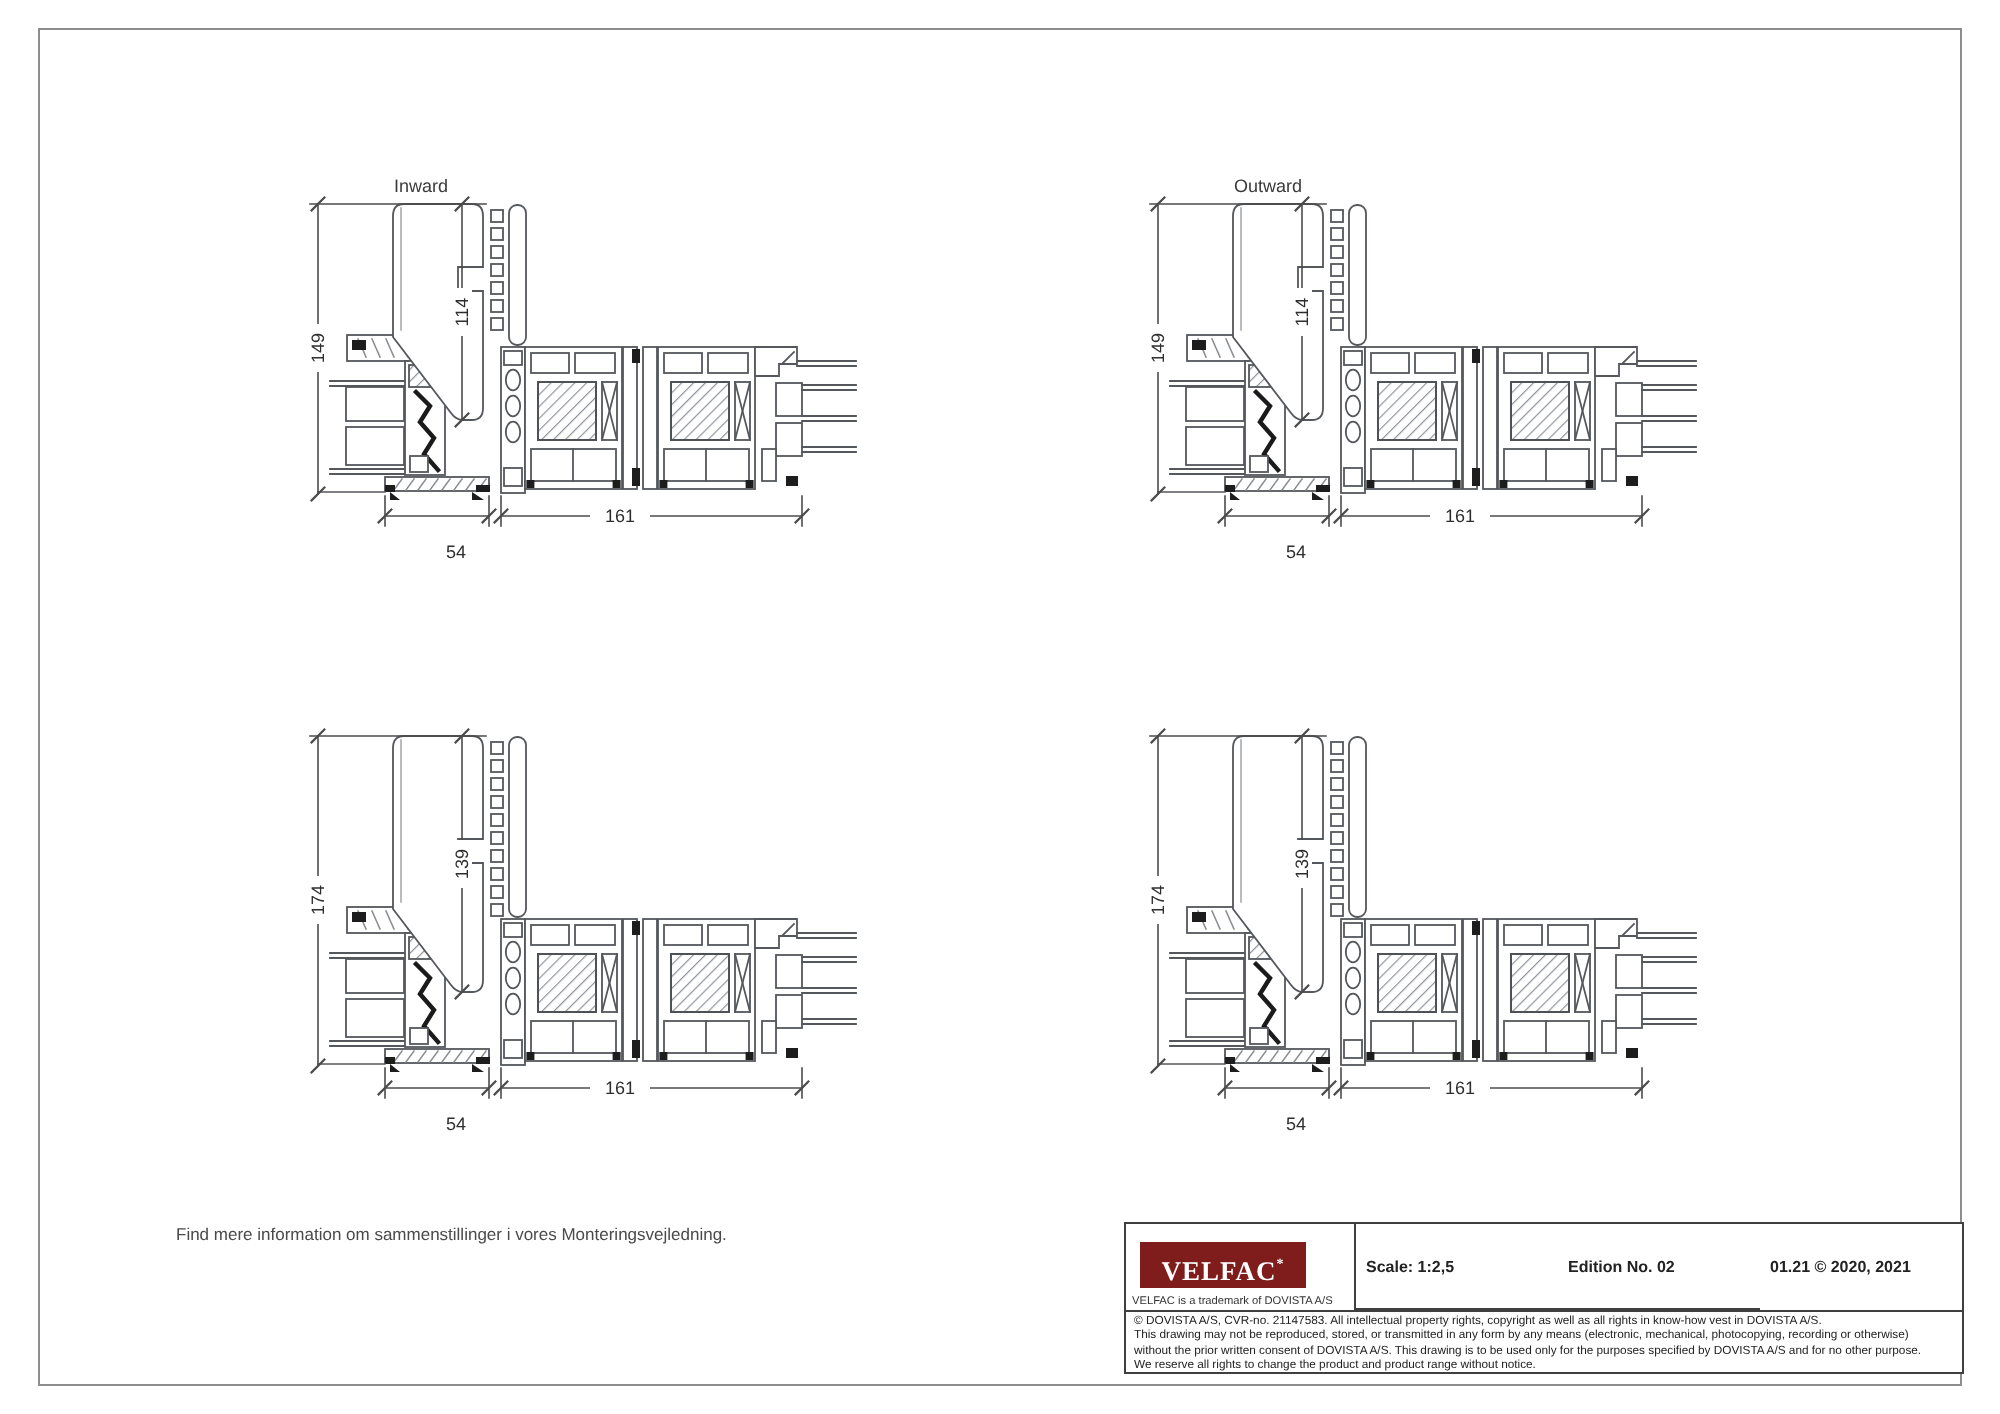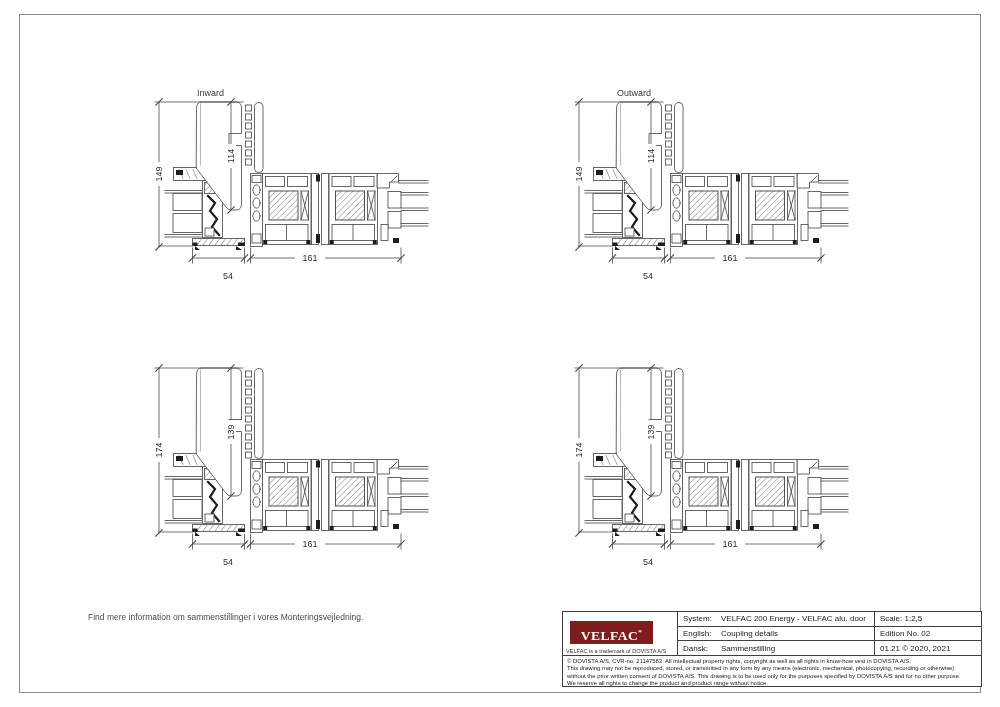--- a/index.html
+++ b/index.html
@@ -16,21 +16,21 @@
   .d-l{width:30px;left:58px;top:199px;text-align:right;}
   .d-r{width:30px;left:150px;top:181px;}
   .footer-notes{position:absolute;left:88px;top:611px;font-size:8.5px;line-height:13px;color:#4a4a4a;}
   .tb{position:absolute;left:562px;top:611px;width:420px;height:76px;border:1px solid #3f3f3f;box-sizing:border-box;background:#fff;}
   .tb-top{display:flex;height:43px;border-bottom:1px solid #3f3f3f;}
   .tb-logo{width:115px;border-right:1px solid #3f3f3f;position:relative;box-sizing:border-box;}
   .logo-box{position:absolute;left:7px;top:9px;width:83px;height:23px;background:#7f1d1d;color:#fff;text-align:center;line-height:23px;font-family:"Liberation Serif",serif;font-weight:bold;font-size:13.5px;letter-spacing:0.5px;}
   .logo-box sup{font-size:7px;vertical-align:6px;}
   .tb-tagline{position:absolute;left:3px;bottom:1px;font-size:5.6px;color:#333;white-space:nowrap;}
   .tb-fields{width:197px;border-right:1px solid #3f3f3f;box-sizing:border-box;display:flex;flex-direction:column;}
-  .tb-meta{flex:1;display:flex;flex-direction:column;}
+  .tb-meta{flex:1;display:flex;flex-direction:row;font-weight:bold;}
   .tb-row{flex:1;display:flex;align-items:center;font-size:8px;color:#222;border-bottom:1px solid #3f3f3f;padding-left:5px;box-sizing:border-box;}
   .tb-fields .tb-row:last-child,.tb-meta .tb-row:last-child{border-bottom:none;}
   .tb-row .lbl{width:38px;flex-shrink:0;}
   .tb-copy{padding:2px 4px;font-size:5.9px;line-height:7.3px;color:#222;}
 </style>
 </head>
 <body>
 
 <div class="page-border"></div>
 
@@ -540,34 +540,20 @@
 <div class="footer-notes">
   <div>Find mere information om sammenstillinger i vores Monteringsvejledning.</div>
 </div>
 
 <div class="tb">
   <div class="tb-top">
     <div class="tb-logo">
       <div class="logo-box"><span>VELFAC</span><sup>*</sup></div>
       <div class="tb-tagline">VELFAC is a trademark of DOVISTA A/S</div>
     </div>
-    <div class="tb-fields">
-      <div class="tb-row">
-          <span class="lbl">System:</span>
-          <span>VELFAC 200 Energy - VELFAC alu. door</span>
-        </div>
-      <div class="tb-row">
-          <span class="lbl">English:</span>
-          <span>Coupling details</span>
-        </div>
-      <div class="tb-row">
-          <span class="lbl">Dansk:</span>
-          <span>Sammenstilling</span>
-        </div>
-    </div>
     <div class="tb-meta">
       <div class="tb-row">Scale: 1:2,5</div>
       <div class="tb-row">Edition No. 02</div>
       <div class="tb-row">01.21 © 2020, 2021</div>
     </div>
   </div>
   <div class="tb-copy">
     <div>© DOVISTA A/S, CVR-no. 21147583. All intellectual property rights, copyright as well as all rights in know-how vest in DOVISTA A/S.</div>
     <div>This drawing may not be reproduced, stored, or transmitted in any form by any means (electronic, mechanical, photocopying, recording or otherwise)</div>
     <div>without the prior written consent of DOVISTA A/S. This drawing is to be used only for the purposes specified by DOVISTA A/S and for no other purpose.</div>

